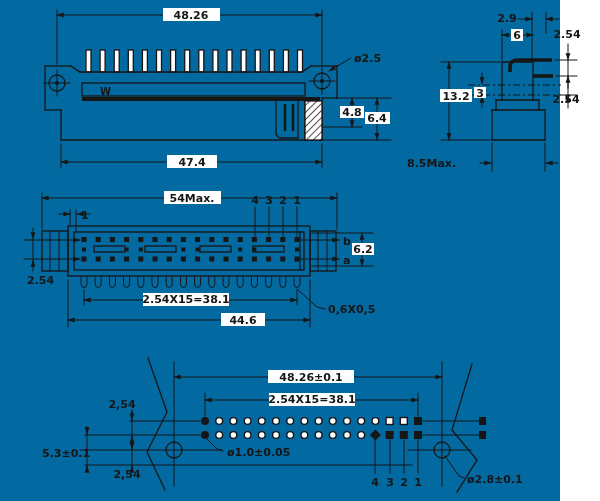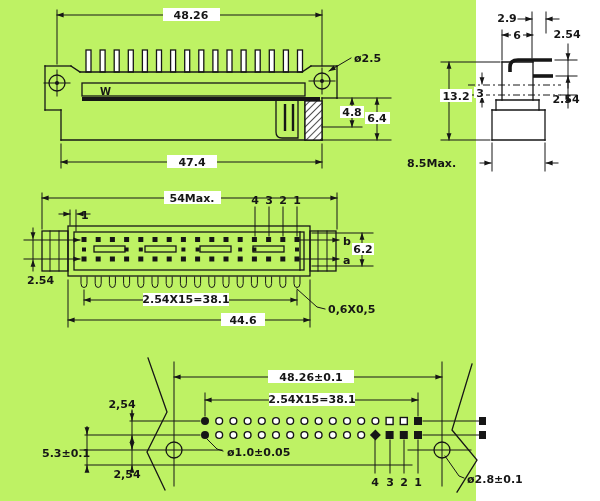--- a/index.html
+++ b/index.html
@@ -1,16 +1,16 @@
 <!DOCTYPE html>
 <html><head>
 <meta charset="utf-8">
 <style>
   html,body{margin:0;padding:0;background:#fff}
-  #stage{width:476px;height:501px;position:relative;background:#bef264}
+  #stage{width:560px;height:501px;position:relative;background:#0369a1}
   svg{display:block}
   .ln{stroke:#161616;stroke-width:1.3;fill:none;stroke-linecap:square}
   .lnw{stroke:#161616;stroke-width:1.3;fill:#fff;stroke-linecap:square}
   .tn{stroke:#161616;stroke-width:1;fill:none;stroke-linecap:square}
   .thk{stroke:#161616;stroke-width:3.6;fill:none}
   .pn{stroke:#161616;stroke-width:2.4;fill:none}
   .fl{fill:#161616;stroke:none}
   .wbg{fill:#fff;stroke:none}
   .hol{stroke:#161616;stroke-width:1.4;fill:#fff}
   .dsh{stroke:#161616;stroke-width:1;fill:none;stroke-dasharray:7 3 2 3}

